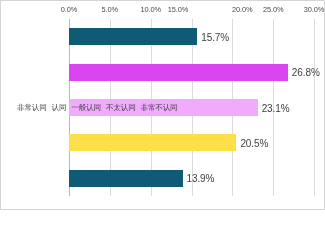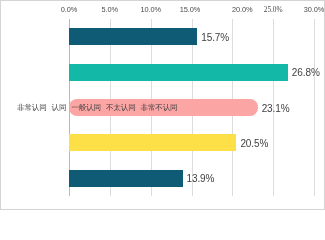--- a/index.html
+++ b/index.html
@@ -124,49 +124,49 @@
 </style>
 </head>
 <body>
 
 <div class="chart-frame">
 
   <div class="axis-top">
       <div class="tick-label" style="left: 68px;">0.0%</div>
       <div class="tick-label" style="left: 108.833px;">5.0%</div>
       <div class="tick-label" style="left: 149.667px;">10.0%</div>
-      <div class="tick-label" style="left: 189px;">15.0%</div>
+      <div class="tick-label" style="left: 177px;">15.0%</div>
       <div class="tick-label" style="left: 231.333px; padding-left: 20px;">20.0%</div>
-      <div class="tick-label" style="left: 272.167px; font-family: Liberation Serif, serif;">25.0%</div>
+      <div class="tick-label" style="left: 272.167px;">25.0%</div>
       <div class="tick-label" style="left: 313px;">30.0%</div>
     </div>
 
   <div class="plot">
     <div class="gridlines">
         <div class="gridline axis-zero" style="left: 0%; background: rgb(185, 185, 185);"></div>
         <div class="gridline" style="left: 16.6667%; background: rgb(220, 220, 220);"></div>
         <div class="gridline" style="left: 33.3333%; background: rgb(220, 220, 220);"></div>
         <div class="gridline" style="left: 50%; background: rgb(220, 220, 220);"></div>
         <div class="gridline" style="left: 66.6667%; background: rgb(220, 220, 220);"></div>
         <div class="gridline" style="left: 83.3333%; background: rgb(220, 220, 220);"></div>
         <div class="gridline" style="left: 100%; background: rgb(220, 220, 220);"></div>
       </div>
     <div class="rows">
         <div class="row">
           <div class="bar" style="width: 52.3333%; background: rgb(15, 90, 117);">
             <span class="bar-value" style="color: rgb(63, 63, 63);">15.7%</span>
           </div>
         </div>
         <div class="row">
-          <div class="bar" style="width: 89.3333%; background: #14b8a6;">
+          <div class="bar" style="width: 89.3333%; background: #d946ef;">
             <span class="bar-value" style="color: rgb(63, 63, 63);">26.8%</span>
           </div>
         </div>
         <div class="row">
-          <div class="bar" style="width: 77%; background: #fca5a5; border-radius: 8px;">
+          <div class="bar" style="width: 77%; background: #f0abfc;">
             <span class="bar-value" style="color: rgb(63, 63, 63);">23.1%</span>
           </div>
         </div>
         <div class="row">
           <div class="bar" style="width: 68.3333%; background: #fde047;">
             <span class="bar-value" style="color: rgb(63, 63, 63);">20.5%</span>
           </div>
         </div>
         <div class="row">
           <div class="bar" style="width: 46.3333%; background: rgb(15, 90, 117);">

